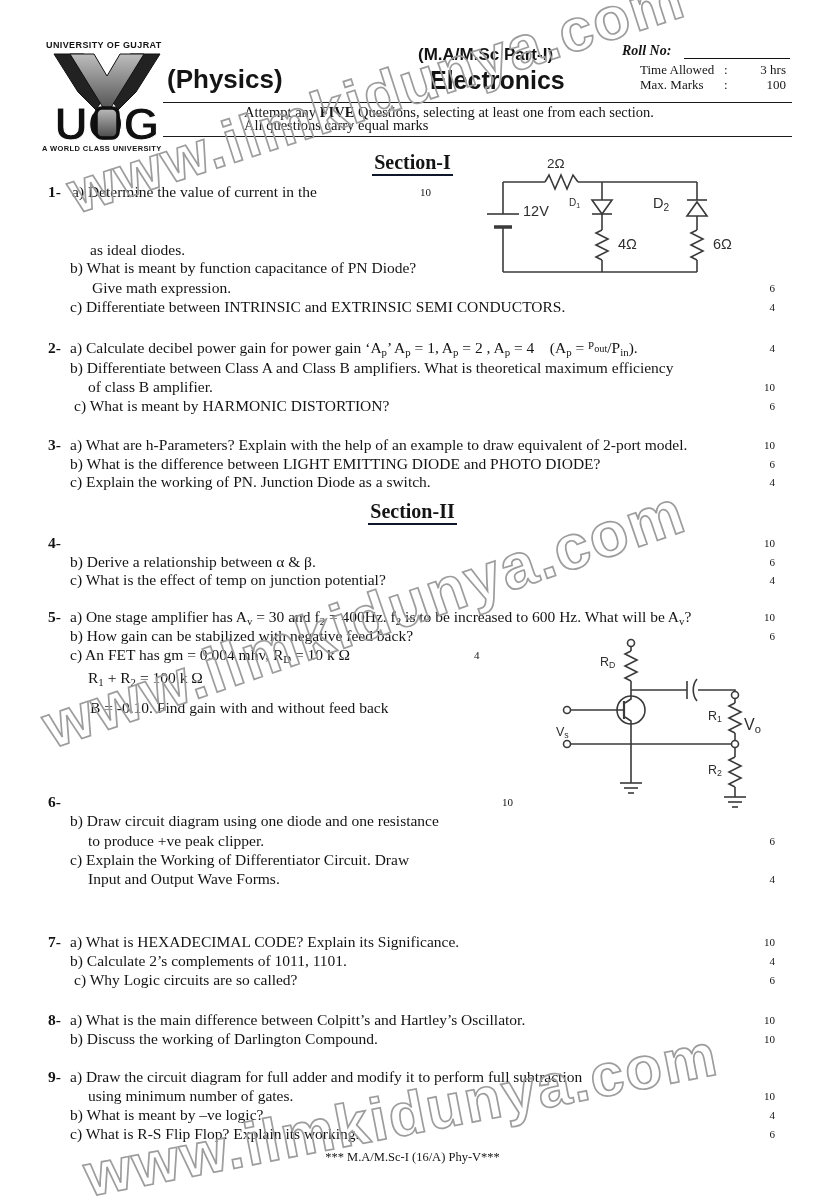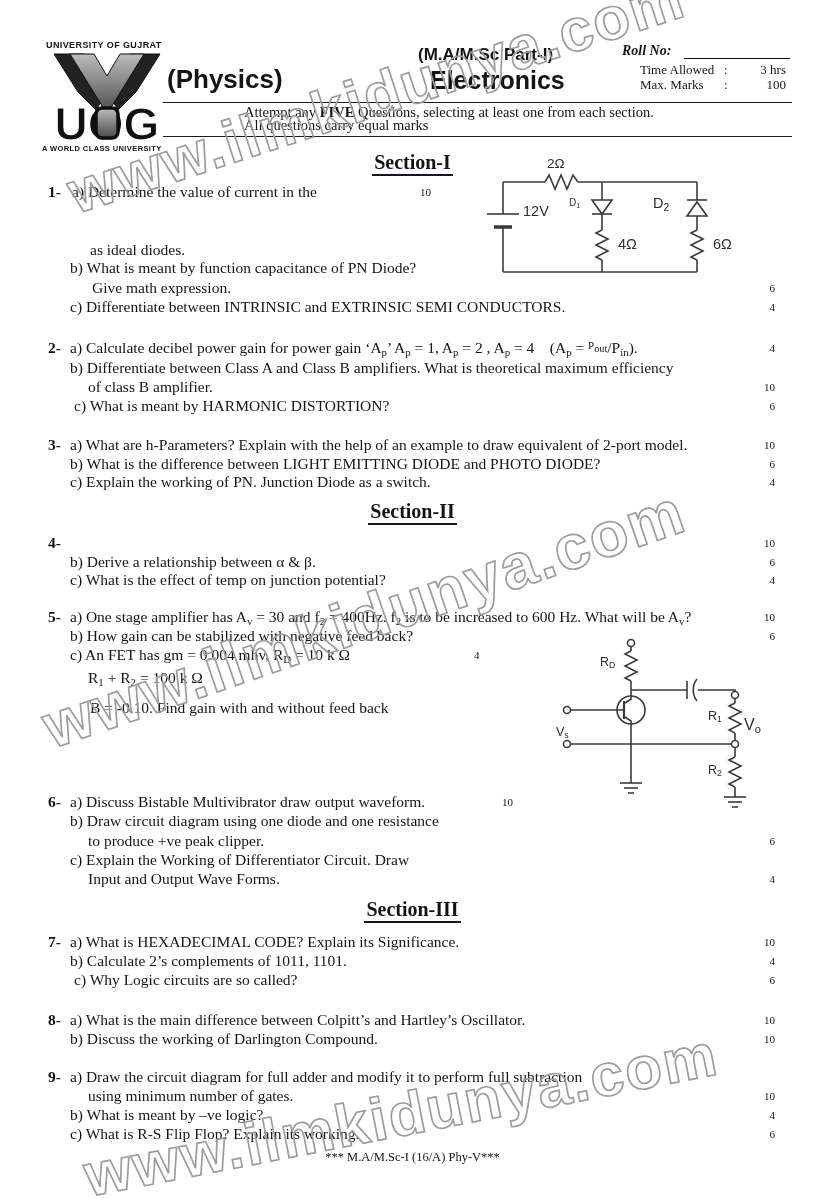--- a/index.html
+++ b/index.html
@@ -191,30 +191,28 @@
         <path d="M184,174 H190"></path>
     </svg>
     <span class="clab" style="left:52px;top:22px;font-size:12.5px">R<sub>D</sub></span>
     <span class="clab" style="left:8px;top:92px;font-size:12.5px">V<sub>s</sub></span>
     <span class="clab" style="left:160px;top:76px;font-size:12.5px">R<sub>1</sub></span>
     <span class="clab" style="left:196px;top:83px;font-size:16px">V<sub>o</sub></span>
     <span class="clab" style="left:160px;top:130px;font-size:12.5px">R<sub>2</sub></span>
   </div>
 
   <div class="ln num" style="left:48px;top:793px">6-</div>
-  <div class="ln" style="left:70px;top:793px">a) Discuss Bistable Multivibrator draw output waveform.</div>
   <span class="mark" style="left:502px;top:796px">10</span>
   <div class="ln" style="left:70px;top:812px">b) Draw circuit diagram using one diode and one resistance</div>
   <div class="ln" style="left:88px;top:832px">to produce +ve peak clipper.</div>
   <span class="mark r" style="top:835px">6</span>
   <div class="ln" style="left:70px;top:851px">c) Explain the Working of Differentiator Circuit. Draw</div>
   <div class="ln" style="left:88px;top:870px">Input and Output Wave Forms.</div>
   <span class="mark r" style="top:873px">4</span>
 
-  <div class="sec" style="top:898px"><span class="sec-t">Section-III</span></div>
 
   <div class="ln num" style="left:48px;top:933px">7-</div>
   <div class="ln" style="left:70px;top:933px">a) What is HEXADECIMAL CODE? Explain its Significance.</div>
   <span class="mark r" style="top:936px">10</span>
   <div class="ln" style="left:70px;top:952px">b) Calculate 2’s complements of 1011, 1101.</div>
   <span class="mark r" style="top:955px">4</span>
   <div class="ln" style="left:74px;top:971px">c) Why Logic circuits are so called?</div>
   <span class="mark r" style="top:974px">6</span>
 
   <div class="ln num" style="left:48px;top:1011px">8-</div>

